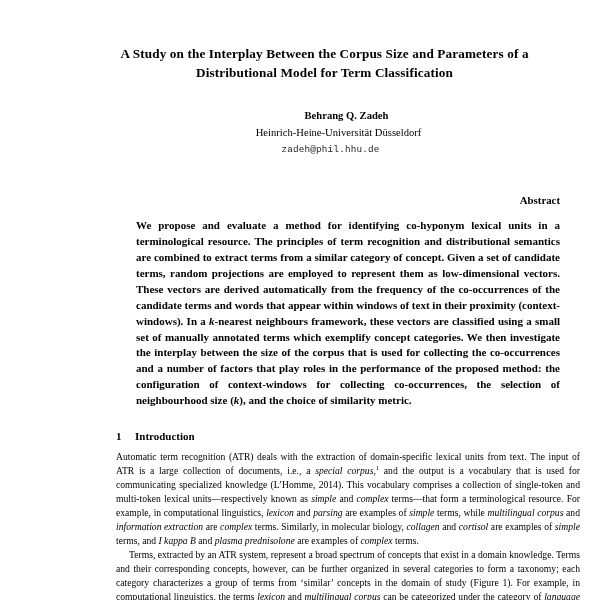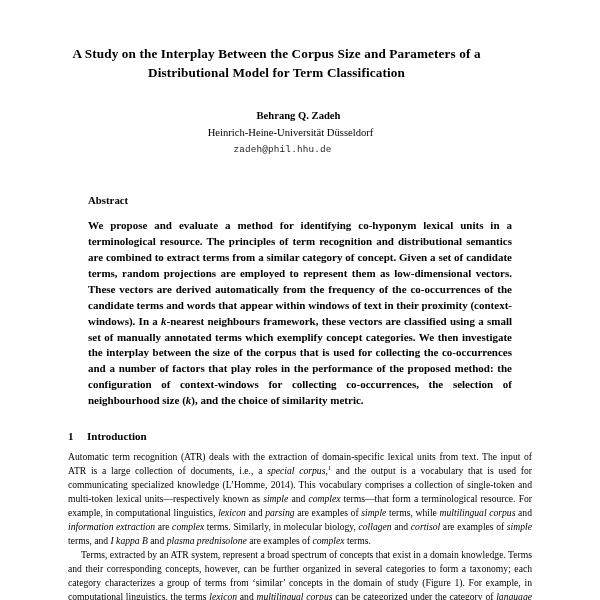--- a/index.html
+++ b/index.html
@@ -15,20 +15,21 @@
     font-family: "Liberation Serif", "DejaVu Serif", serif;
     color: #000000;
     -webkit-font-smoothing: antialiased;
   }
 
   .page {
     position: relative;
     width: 553px;
     height: 600px;
     box-sizing: border-box;
+    margin-left: 48px;
   }
 
   
   .title-block {
     padding-top: 45px;
   }
   .paper-title {
     font-size: 13.2px;
     font-weight: bold;
     line-height: 1.42;
@@ -67,21 +68,21 @@
   
   .abstract-wrap {
     margin: 0 auto;
     width: 424px;       
     margin-left: 88px;
     margin-top: 36px;
   }
   .abstract-heading {
     font-size: 10.8px;
     font-weight: bold;
-    text-align: left;
+    text-align: right;
     margin: 0 0 12px 0;
   }
   .abstract-body {
     font-size: 11px;
     line-height: 1.445;
     text-align: justify;
     text-justify: inter-word;
     margin: 0;
     hyphens: manual;
     font-weight: bold;

